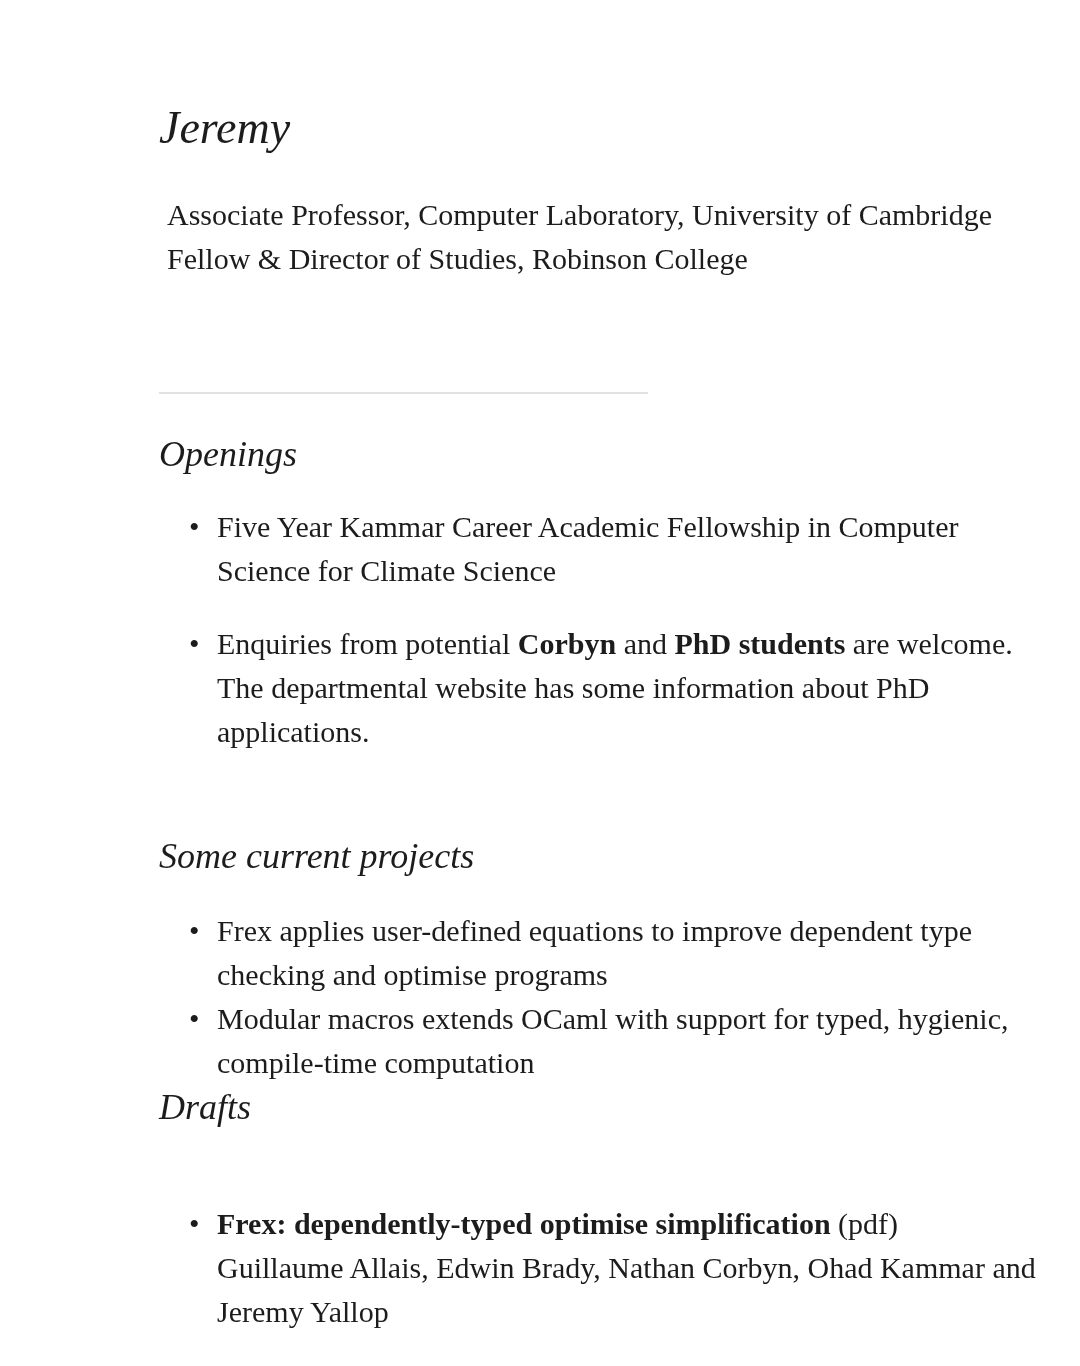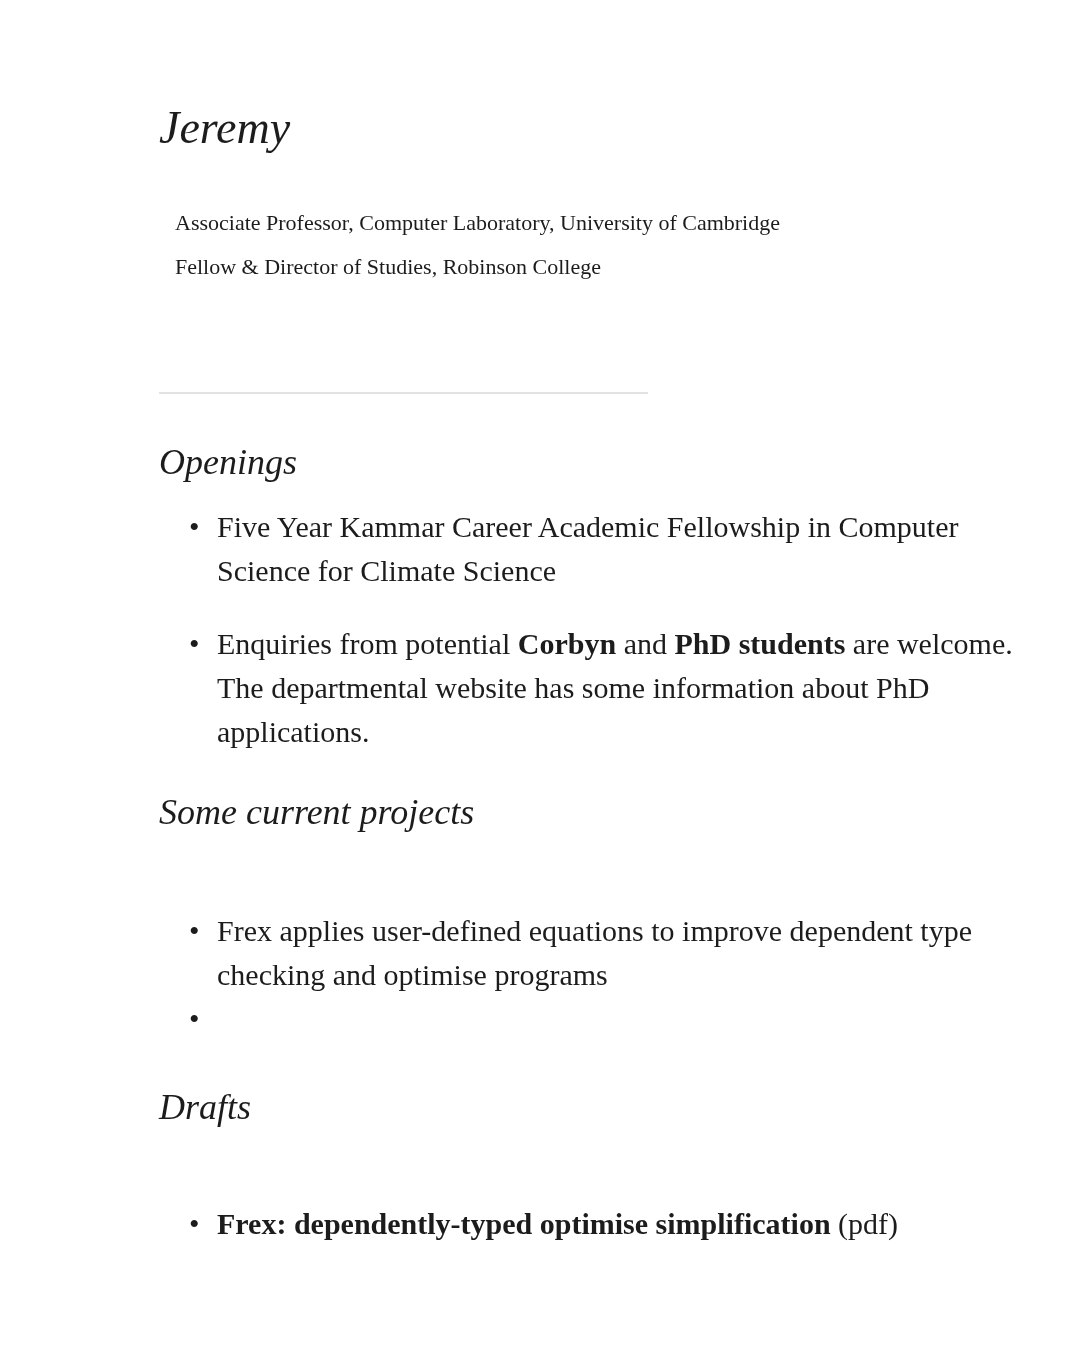--- a/index.html
+++ b/index.html
@@ -28,23 +28,23 @@
       top: 101px;
       left: 159px;
       letter-spacing: 0px;
       text-align: center;
     }
     .affiliation {
       position: absolute;
       top: 185px;
       left: 159px;
       width: 860px;
-      font-size: 22px;
+      font-size: 30px;
       line-height: 44px;
-      margin: 16px;
+      margin: 8px;
     }
     .divider {
       position: absolute;
       top: 392px;
       left: 159px;
       width: 489px;
       height: 0;
       border: none;
       border-top: 2px solid #e2e2e2;
       margin: 0;
@@ -71,24 +71,24 @@
       font-size: 30px;
       line-height: 44px;
     }
     ul.list li .bullet {
       position: absolute;
       left: 30px;
       top: 0;
       font-size: 30px;
     }
     .b { font-weight: bold; }
-    #openings-title { top: 433px; margin-top: 8px; }
+    #openings-title { top: 433px; }
     #openings-list { top: 505px; }
     #openings-list li.item-2 { margin-top: 29px; }
-    #projects-title { top: 791px; }
+    #projects-title { top: 835px; }
     #projects-list { top: 909px; }
     #drafts-title { top: 1086px; }
     #drafts-list { top: 1202px; }
   </style>
 </head>
 <body>
 
 <div class="page">
 
   <h1 class="name">Jeremy</h1>
@@ -114,25 +114,27 @@
   </ul>
 
   <h2 class="section-title" id="projects-title">Some current projects</h2>
   <ul class="list" id="projects-list">
     <li>
       <span class="bullet">•</span>
       <span>Frex applies user-defined equations to improve dependent type checking and optimise programs</span>
     </li>
     <li>
       <span class="bullet">•</span>
+      <span>Modular macros extends OCaml with support for typed, hygienic, compile-time computation</span>
     </li>
   </ul>
 
   <h2 class="section-title" id="drafts-title">Drafts</h2>
   <ul class="list" id="drafts-list">
     <li>
       <span class="bullet">•</span>
       <span class="b">Frex: dependently-typed optimise simplification</span>
       <span>(pdf)</span><br>
+      <span>Guillaume Allais, Edwin Brady, Nathan Corbyn, Ohad Kammar and Jeremy Yallop</span>
     </li>
   </ul>
 
 </div>
 
 </body></html>

